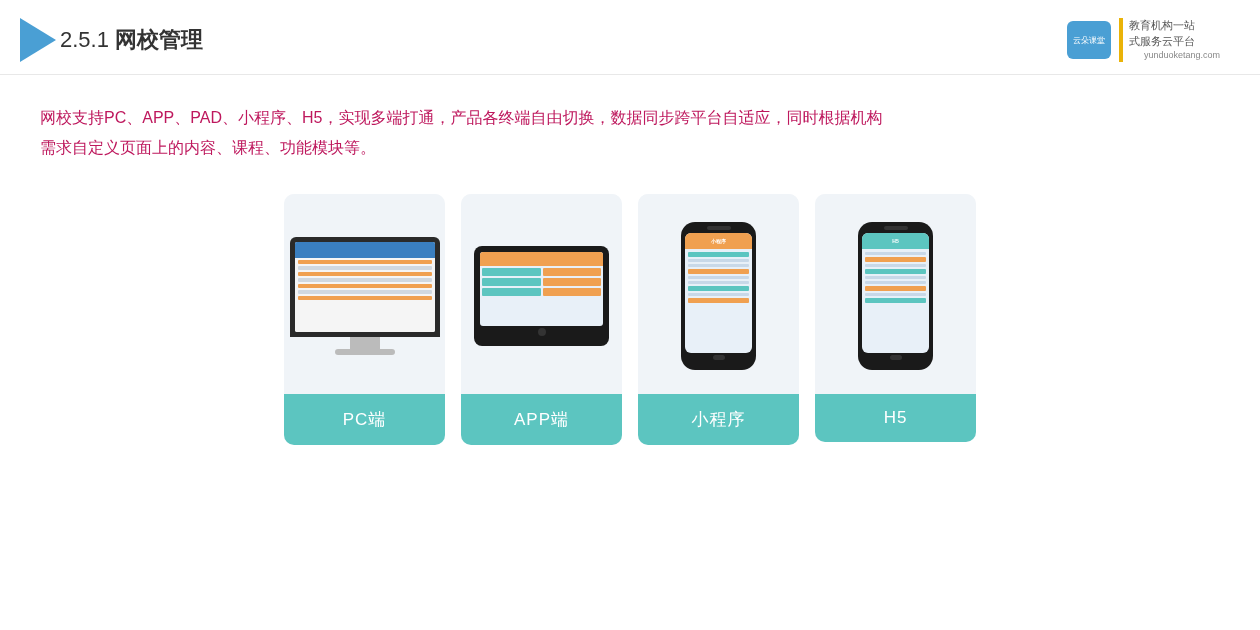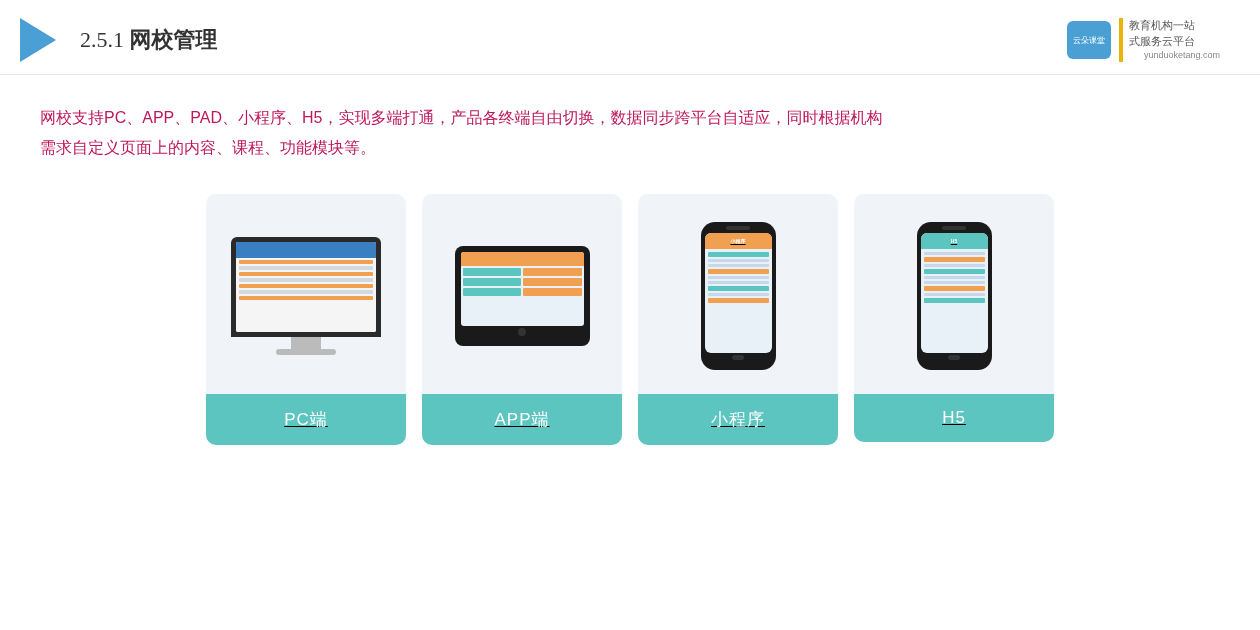--- a/index.html
+++ b/index.html
@@ -23,22 +23,21 @@
       display: flex;
       align-items: center;
       justify-content: space-between;
       padding: 18px 40px 12px 20px;
       border-bottom: 1px solid #e8e8e8;
     }
 
     .header-left {
       display: flex;
       align-items: center;
-      gap: 24px;
-      font-family: Liberation Serif, serif;
+      gap: 4px;
     }
 
     .logo-triangle {
       width: 0;
       height: 0;
       border-top: 22px solid transparent;
       border-bottom: 22px solid transparent;
       border-left: 36px solid #4a9fd4;
     }
 
@@ -91,26 +90,25 @@
       padding: 20px 30px;
       display: flex;
       gap: 16px;
       justify-content: center;
       align-items: flex-start;
     }
 
     .card {
       background: #f5f7fa;
       border-radius: 10px;
-      width: 200px;
+      width: 161px;
       overflow: hidden;
       display: flex;
       flex-direction: column;
       align-items: center;
-      text-decoration: underline;
     }
 
     .card-image-area {
       width: 100%;
       height: 200px;
       display: flex;
       align-items: center;
       justify-content: center;
       background: #f0f4f8;
       padding: 14px 10px 10px;

